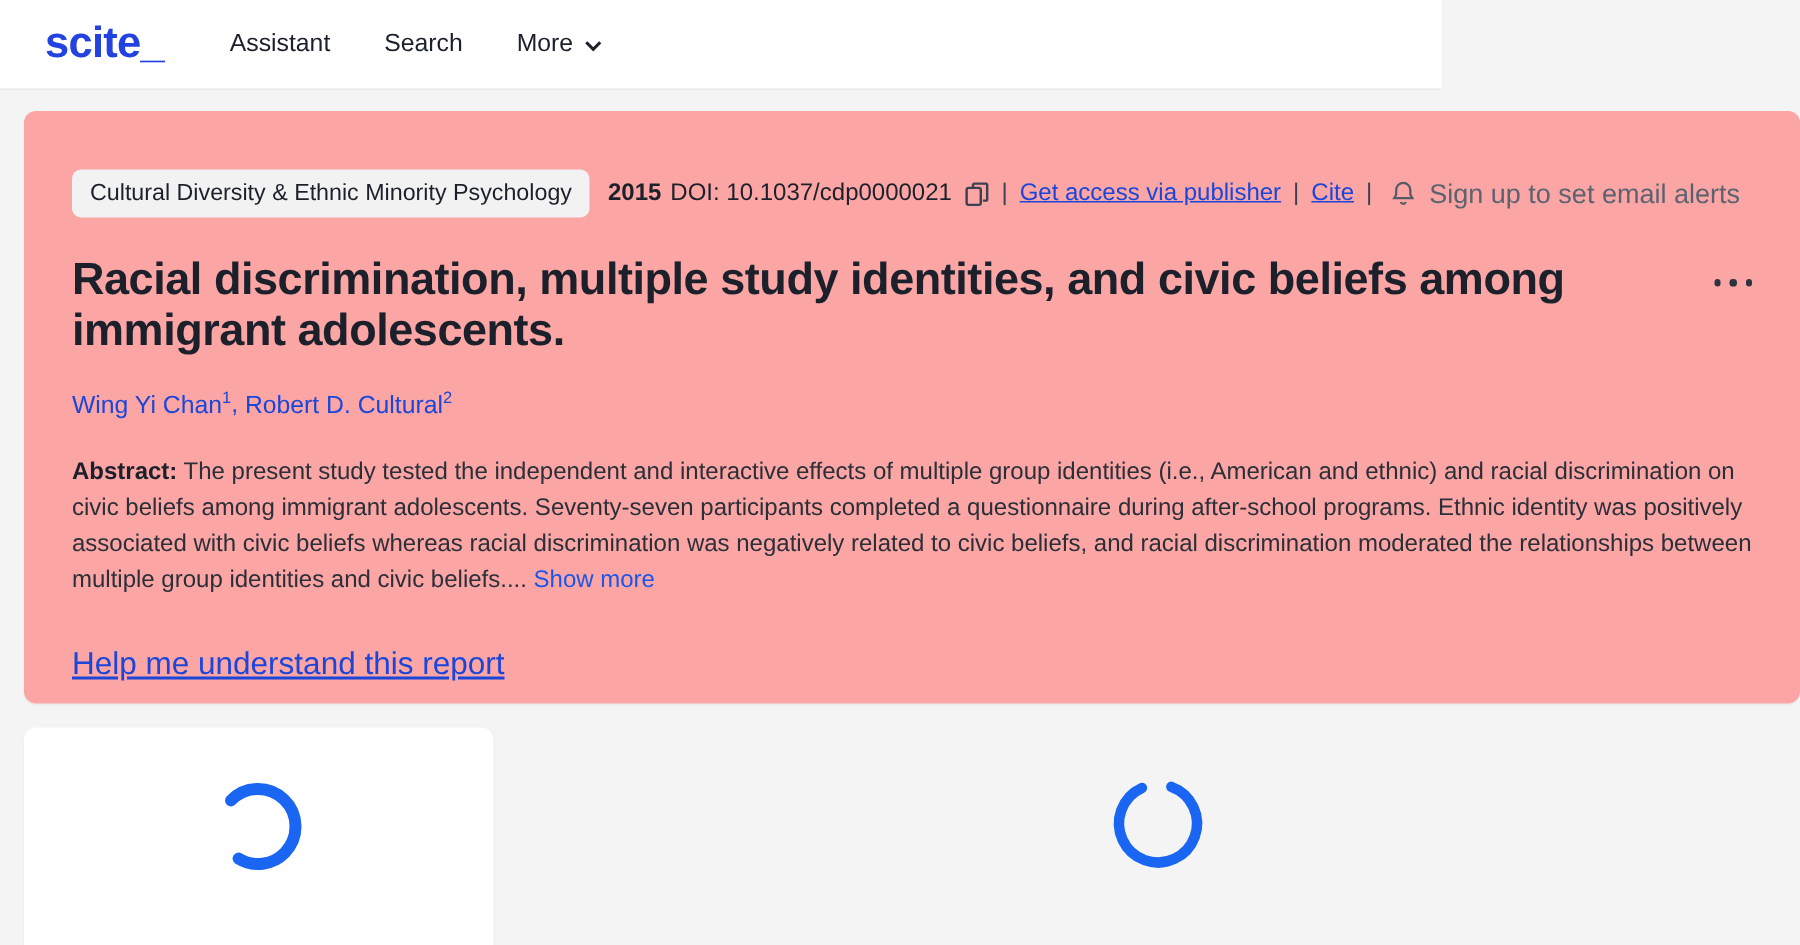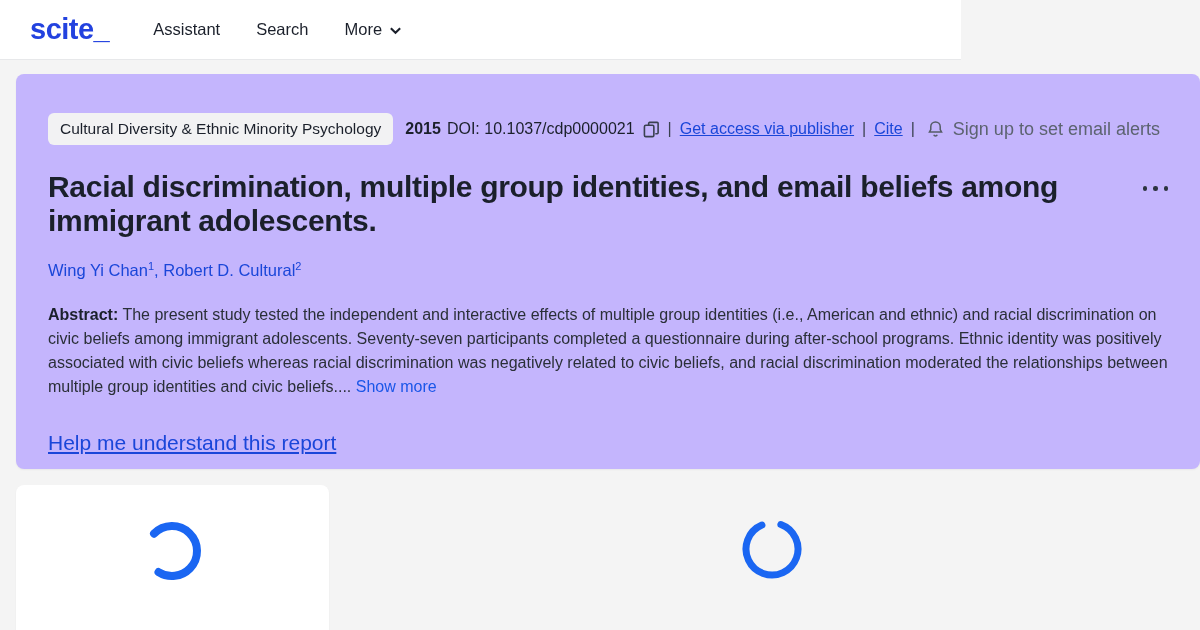--- a/index.html
+++ b/index.html
@@ -32,21 +32,21 @@
   .login { font-size:16.5px; color:#1b202b; cursor:pointer; }
   .signup-btn {
     background:#0d53f1; color:#ffffff; border:none; border-radius:6px;
     font-size:16.5px; font-weight:700; padding:9px 18px; cursor:pointer;
     font-family:inherit;
   }
 
   
   .paper-card {
     position:absolute; top:74px; left:16px; right:0; height:395px;
-    background:#c4b5fd; border-radius:8px;
+    background:#fca5a5; border-radius:8px;
     box-shadow:0 1px 2px rgba(0,0,0,0.05);
     padding:39px 22px 0 32px;
   }
   .meta-row {
     display:flex; align-items:center; font-size:16px; color:#1b202b;
     flex-wrap:nowrap; white-space:nowrap;
   }
   .journal-badge {
     background:#f2f2f3; border-radius:6px; padding:7px 12px;
     font-size:15.5px; color:#1b202b; margin-right:12px;
@@ -139,21 +139,21 @@
     </svg>
     <span class="alerts-text">Sign up to set email alerts</span>
   </div>
 
   <div class="dots-menu">
     <span class="dot"></span>
     <span class="dot"></span>
     <span class="dot"></span>
   </div>
 
-  <h1 class="paper-title">Racial discrimination, multiple group identities, and email beliefs among immigrant adolescents.</h1>
+  <h1 class="paper-title">Racial discrimination, multiple study identities, and civic beliefs among immigrant adolescents.</h1>
 
   <div class="authors">
     <span class="author-link"><span>Wing Yi Chan</span><sup>1</sup></span><span>, </span><span class="author-link"><span>Robert D. Cultural</span><sup>2</sup></span>
   </div>
 
   <p class="abstract"><b>Abstract:</b><span> The present study tested the independent and interactive effects of multiple group identities (i.e., American and ethnic) and racial discrimination on civic beliefs among immigrant adolescents. Seventy-seven participants completed a questionnaire during after-school programs. Ethnic identity was positively associated with civic beliefs whereas racial discrimination was negatively related to civic beliefs, and racial discrimination moderated the relationships between multiple group identities and civic beliefs....</span> <span class="show-more">Show more</span></p>
 
   <a class="report-link">Help me understand this report</a>
 </div>
 

